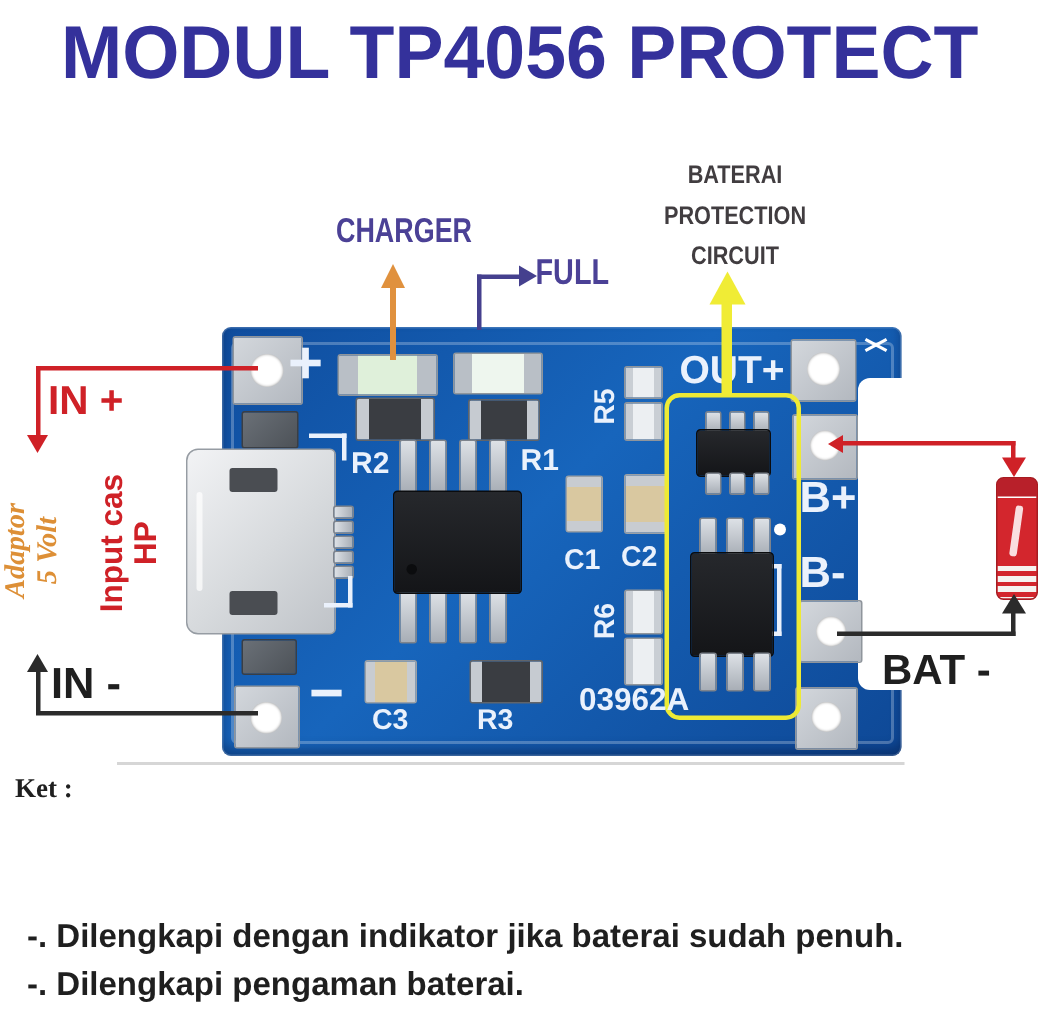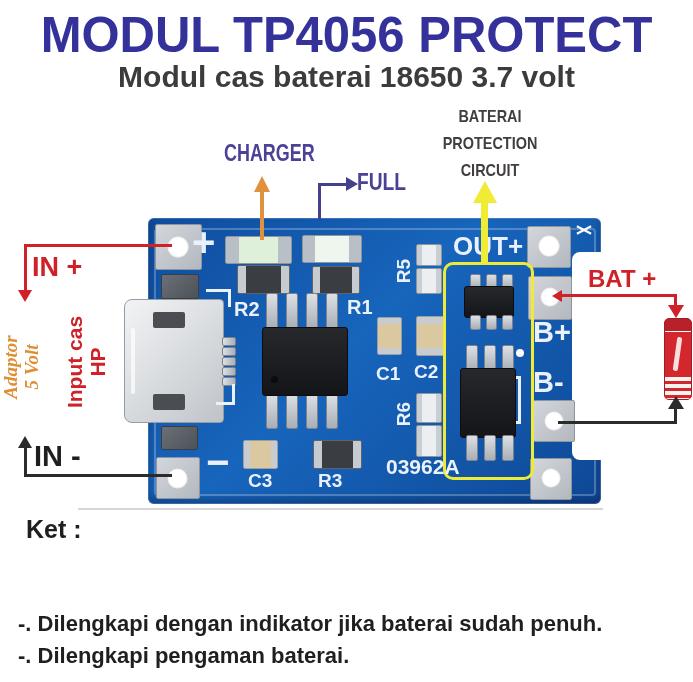--- a/index.html
+++ b/index.html
@@ -36,21 +36,20 @@
   .kline{background:#2b2b2b;}
   .tri{width:0;height:0;}
   .rot{transform:rotate(-90deg);text-align:center;}
 </style>
 </head>
 <body>
 
 <div id="stage">
 
   <div class="abs title">MODUL TP4056 PROTECT</div>
-  <div class="abs subtitle">Modul cas baterai 18650 3.7 volt</div>
 
   <div class="abs" id="board">
     <div class="abs silk-frame"></div>
 
     <div class="abs" style="left:424px;top:34px;width:30px;height:208px;background:#ffffff;border-radius:8px 0 0 8px;"></div>
 
     <div class="abs pad" style="left:7px;top:6px;width:45px;height:44px;">
       <div class="hole" style="left:11px;top:11px;width:22px;height:22px;"></div>
     </div>
     <div class="abs pad-dark" style="left:13px;top:56px;width:36px;height:23px;"></div>
@@ -184,33 +183,33 @@
   <div class="abs lbl-red rot" style="left:35px;top:338px;width:104px;height:48px;font-size:21px;line-height:23px;">
     <span style="display:block;">Input cas</span>
     <span style="display:block;">HP</span>
   </div>
 
   <div class="abs lbl-black" style="left:34px;top:440px;font-size:29px;">IN -</div>
   <div class="abs kline" style="left:24px;top:474px;width:148px;height:3px;"></div>
   <div class="abs kline" style="left:24px;top:446px;width:3px;height:30px;"></div>
   <div class="abs tri" style="left:18px;top:436px;border-left:7px solid transparent;border-right:7px solid transparent;border-bottom:12px solid #2b2b2b;"></div>
 
-  <div class="abs lbl-red" style="left:588px;top:265px;font-size:24px;">BAT +</div>
   <div class="abs tri" style="left:552px;top:290px;border-top:6px solid transparent;border-bottom:6px solid transparent;border-right:10px solid #cf2127;"></div>
   <div class="abs line" style="left:558px;top:294px;width:119px;height:3px;"></div>
   <div class="abs line" style="left:674px;top:294px;width:3px;height:13px;"></div>
   <div class="abs tri" style="left:668px;top:305px;border-left:8px solid transparent;border-right:8px solid transparent;border-top:13px solid #cf2127;"></div>
 
   <div class="abs" style="left:664px;top:318px;width:26px;height:80px;border:1px solid #a51c22;border-radius:5px;overflow:hidden;background:#d3262d;">
     <div class="abs" style="left:0;top:0;width:26px;height:12px;background:#b8202a;border-bottom:1px solid #fff;"></div>
     <div class="abs" style="left:10px;top:18px;width:5px;height:34px;background:rgba(255,255,255,.85);transform:rotate(8deg);border-radius:2px;"></div>
     <div class="abs" style="left:0;top:58px;width:26px;height:22px;background:repeating-linear-gradient(180deg,#f5f3f0 0 4px,#d3262d 4px 7px);"></div>
   </div>
 
   <div class="abs tri" style="left:668px;top:396px;border-left:8px solid transparent;border-right:8px solid transparent;border-bottom:13px solid #2b2b2b;"></div>
   <div class="abs kline" style="left:674px;top:408px;width:3px;height:16px;"></div>
   <div class="abs kline" style="left:558px;top:421px;width:119px;height:3px;"></div>
-
-  <div class="abs lbl-black" style="left:26px;top:515px;font-size:25px;">Ket :</div>
+  <div class="abs lbl-black" style="left:588px;top:431px;font-size:28px;">BAT -</div>
+
+  <div class="abs lbl-black" style="left:10px;top:515px;font-size:18px;font-family:Liberation Serif, serif;">Ket :</div>
   <div class="abs lbl-black" style="left:18px;top:643px;font-size:22px;">-. Dilengkapi pengaman baterai.</div>
   <div class="abs lbl-black" style="left:18px;top:611px;font-size:22px;">-. Dilengkapi dengan indikator jika baterai sudah penuh.</div>
 
 </div>
 
 </body></html>

